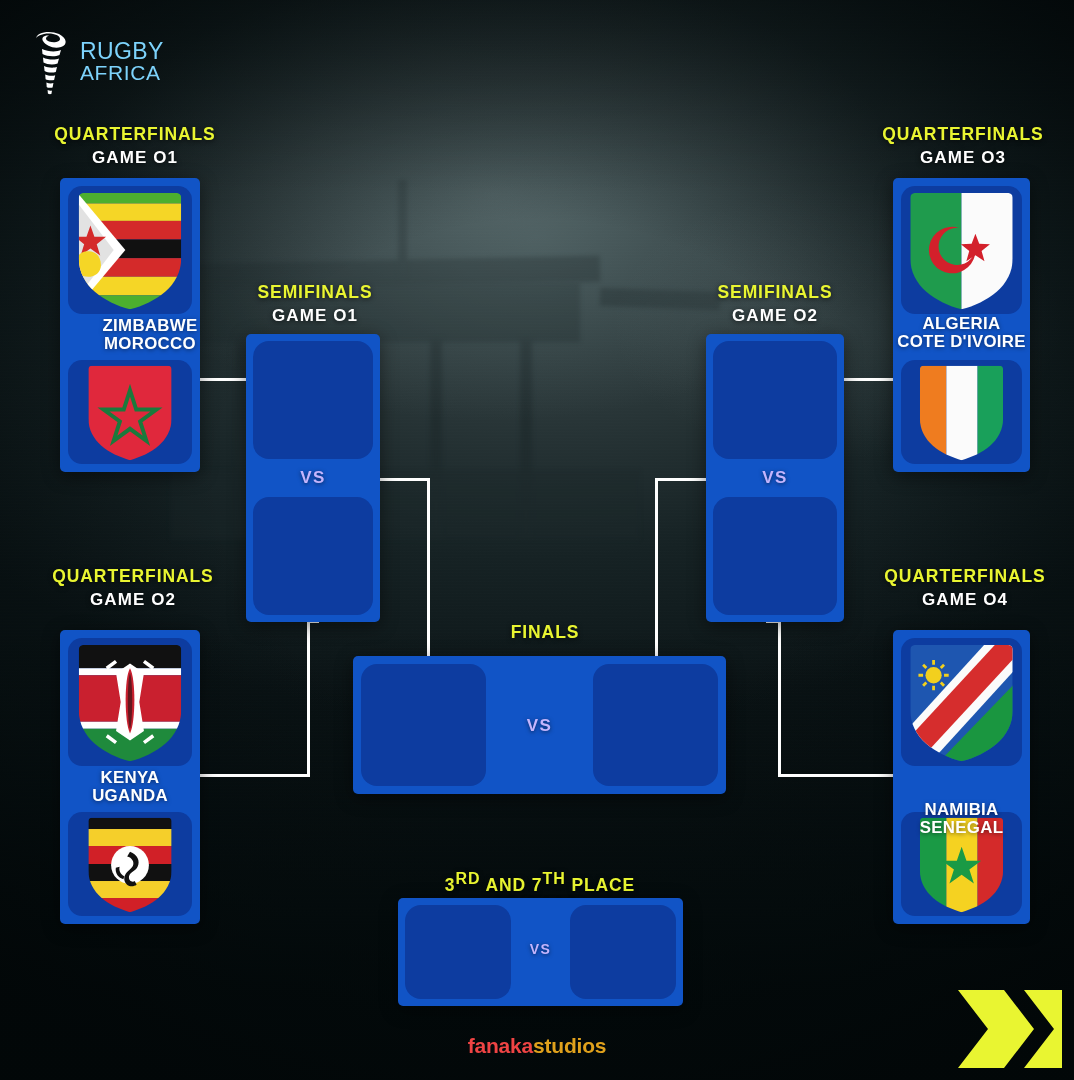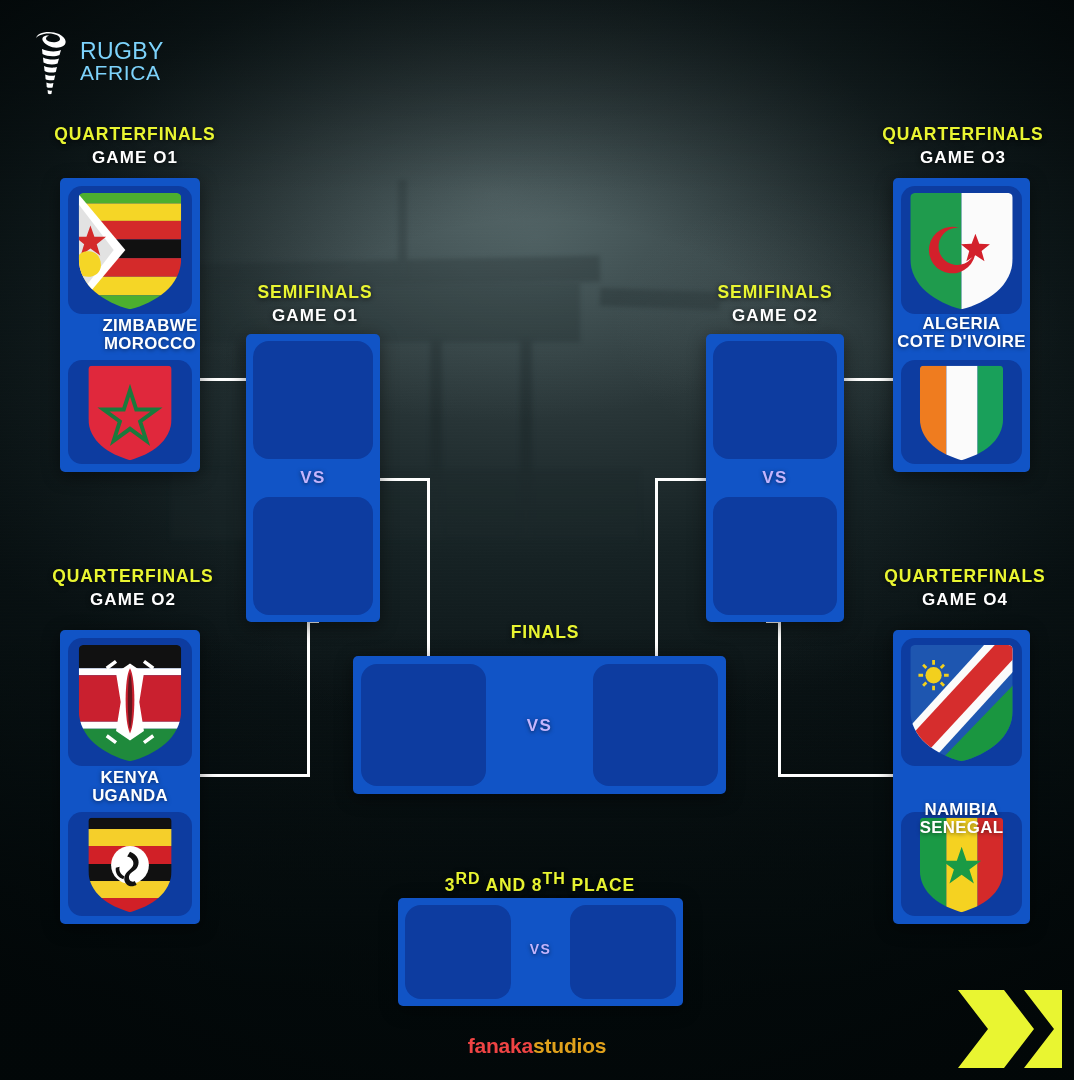--- a/index.html
+++ b/index.html
@@ -404,21 +404,21 @@
   <div class="round-label" style="left:415px; top:622px;">
     <div class="r1">FINALS</div>
   </div>
   <div class="card" style="left:353px; top:656px; width:373px; height:138px;">
     <div class="slot round" style="left:8px; top:8px; width:125px; height:122px;"></div>
     <div class="vs" style="top:60px;">VS</div>
     <div class="slot round" style="left:240px; top:8px; width:125px; height:122px;"></div>
   </div>
 
   <div class="round-label" style="left:410px; top:870px; width:260px;">
-    <div class="r1"><span>3</span><sup>RD</sup><span> AND 8</span><sup>TH</sup><span> PLACE PLAYOFF</span></div>
+    <div class="r1"><span>3</span><sup>RD</sup><span> AND 7</span><sup>TH</sup><span> PLACE PLAYOFF</span></div>
   </div>
   <div class="card" style="left:398px; top:898px; width:285px; height:108px;">
     <div class="slot round" style="left:7px; top:7px; width:106px; height:94px;"></div>
     <div class="vs" style="top:43px; font-size:14px;">VS</div>
     <div class="slot round" style="left:172px; top:7px; width:106px; height:94px;"></div>
   </div>
 
   <svg class="chevrons" viewBox="0 0 110 86">
     <path d="M6 4 L52 4 L82 43 L52 82 L6 82 L36 43 Z" fill="#e9f531"></path>
     <path d="M72 4 L112 4 L142 43 L112 82 L72 82 L102 43 Z" fill="#e9f531"></path>

